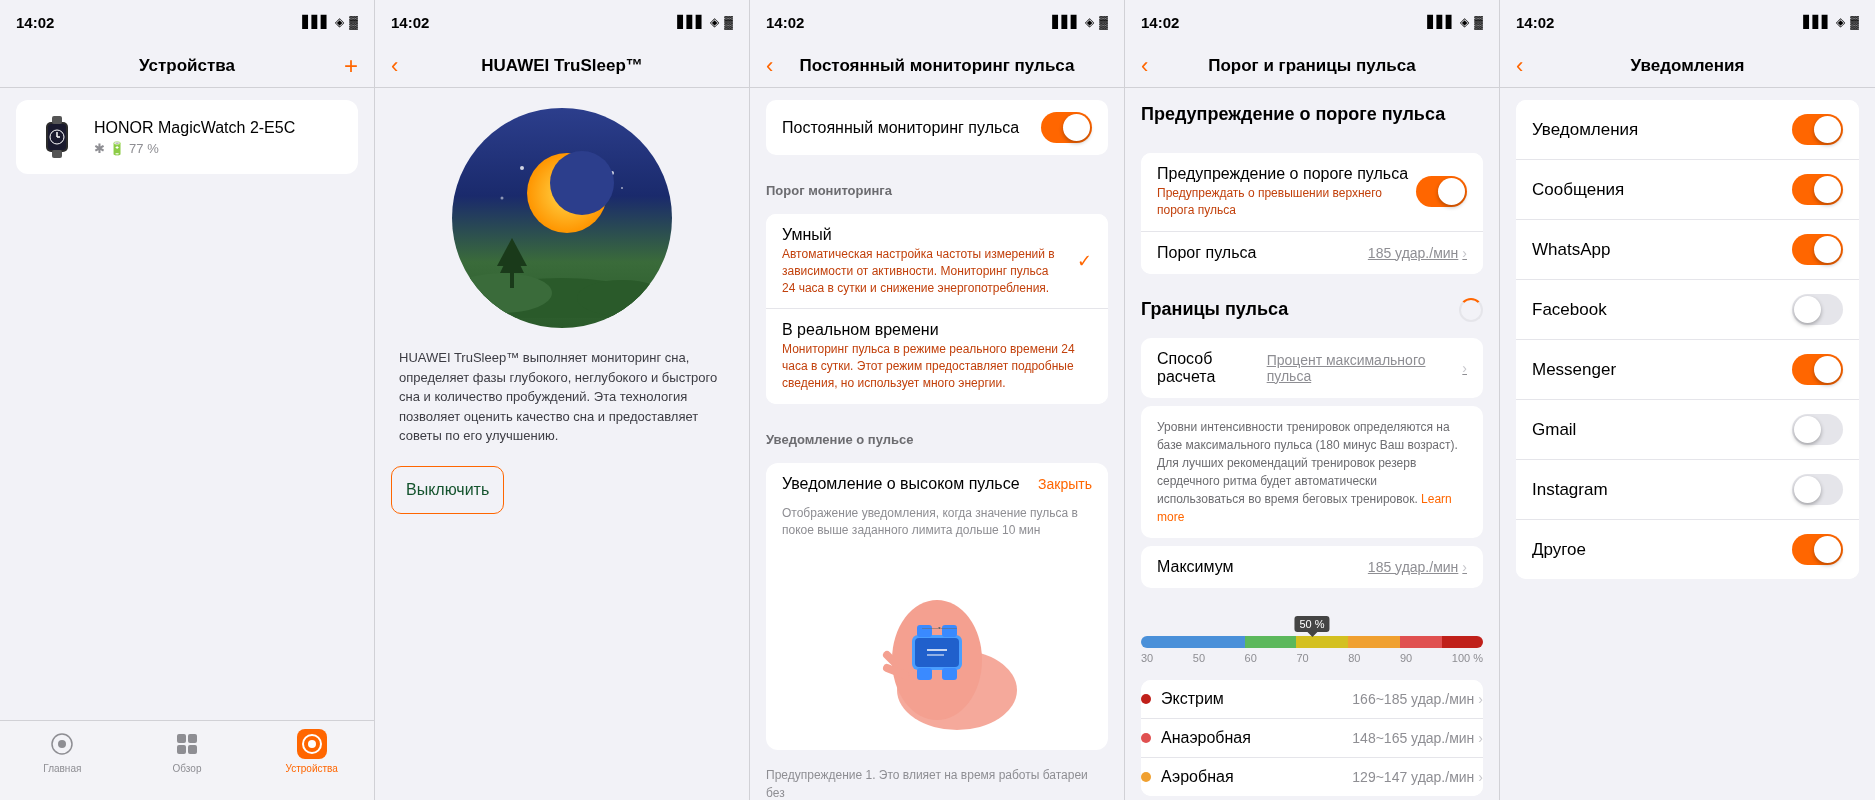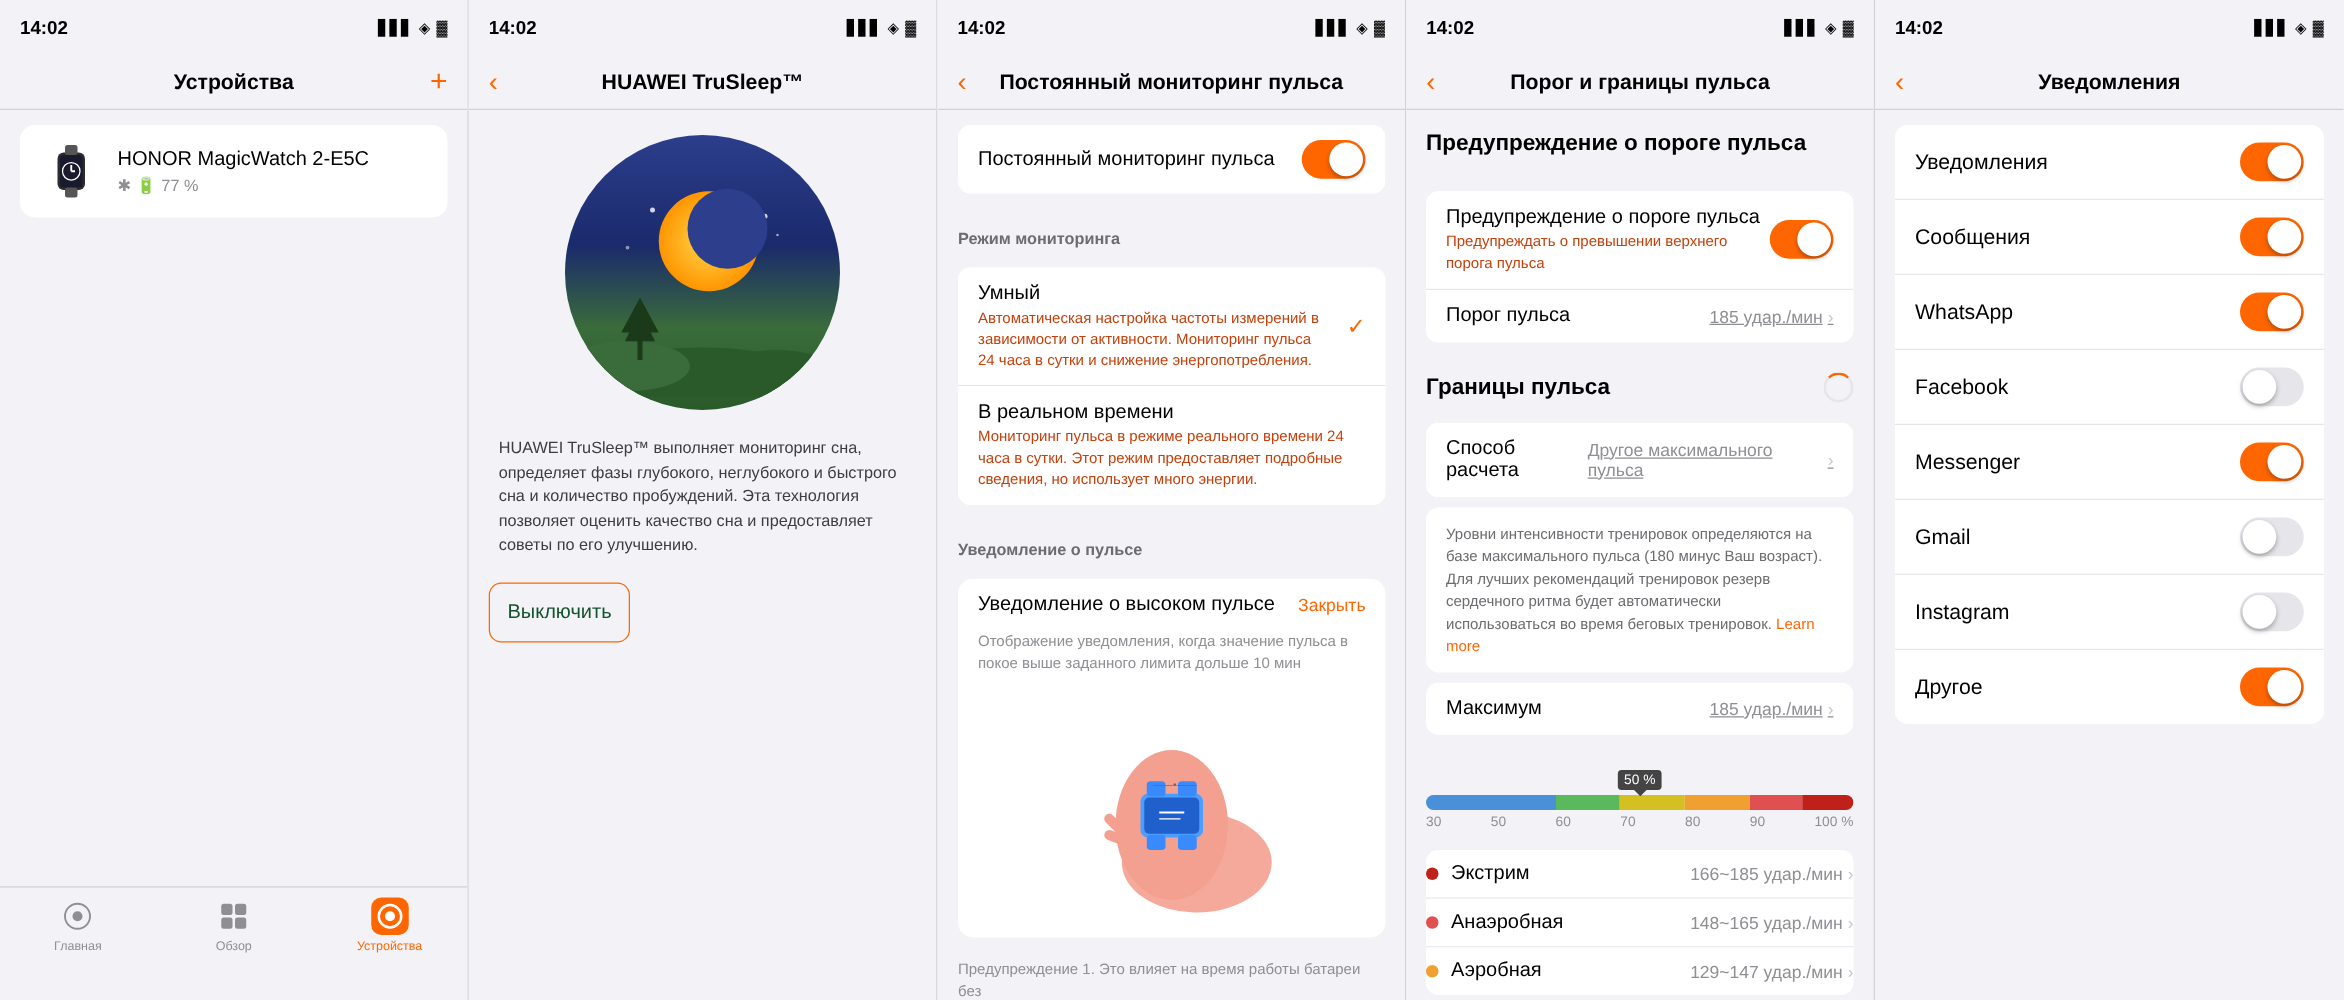--- a/index.html
+++ b/index.html
@@ -100,21 +100,21 @@
       width: 50px;
       height: 50px;
       flex-shrink: 0;
     }
     .device-info { flex: 1; }
     .device-name { font-size: 16px; font-weight: 500; color: #000; }
     .device-status { font-size: 13px; color: #8e8e93; display: flex; align-items: center; gap: 4px; margin-top: 4px; }
 
     
     .tab-bar {
-      height: 91px;
+      height: 80px;
       background: rgba(242,242,247,0.95);
       border-top: 1px solid #d1d1d6;
       display: flex;
       align-items: flex-start;
       padding-top: 8px;
       flex-shrink: 0;
     }
     .tab-item {
       flex: 1;
       display: flex;
@@ -459,21 +459,21 @@
 
     <div class="list-group" style="margin-top:12px;">
       <div class="list-cell">
         <span class="list-cell-label">Постоянный мониторинг пульса</span>
         <div class="toggle on">
           <div class="toggle-thumb"></div>
         </div>
       </div>
     </div>
 
-    <div class="section-header">Режим мониторинга</div>
+    <div class="section-header">Порог мониторинга</div>
     <div class="list-group">
       <div class="list-cell">
         <div style="flex:1; padding-right:12px;">
           <div class="list-cell-label">Умный</div>
           <div class="list-cell-sub">Автоматическая настройка частоты измерений в зависимости от активности. Мониторинг пульса 24 часа в сутки и снижение энергопотребления.</div>
         </div>
         <span class="checkmark">✓</span>
       </div>
       <div class="list-cell">
         <div style="flex:1; padding-right:12px;">
@@ -563,21 +563,21 @@
     <div style="padding: 16px 16px 8px;">
       <div style="font-size:18px; font-weight:600; color:#000; display:flex; align-items:center; justify-content:space-between;">
         <span>Границы пульса</span>
         <div class="spinner"></div>
       </div>
     </div>
     <div class="list-group">
       <div class="list-cell">
         <span class="list-cell-label">Способ расчета</span>
         <div class="threshold-value">
-          <span>Другое максимального пульса</span>
+          <span>Процент максимального пульса</span>
           <span class="chevron">›</span>
         </div>
       </div>
     </div>
 
     <div class="info-box">
       <span>Уровни интенсивности тренировок определяются на базе максимального пульса (180 минус Ваш возраст). Для лучших рекомендаций тренировок резерв сердечного ритма будет автоматически использоваться во время беговых тренировок.</span>
       <span class="info-link">Learn more</span>
     </div>
 

